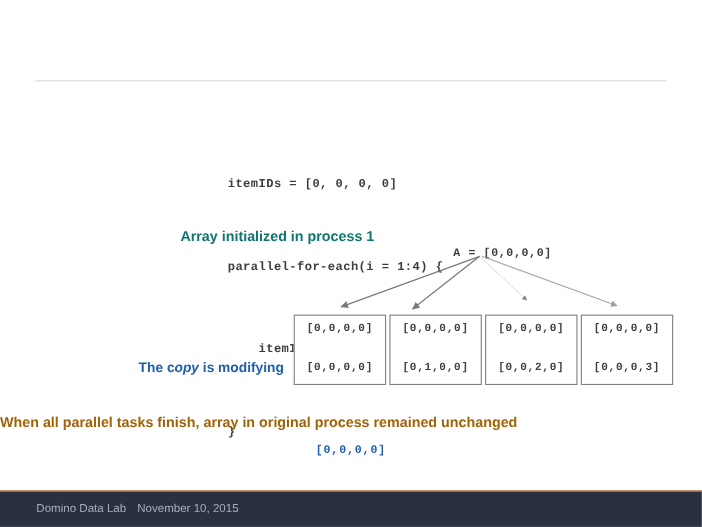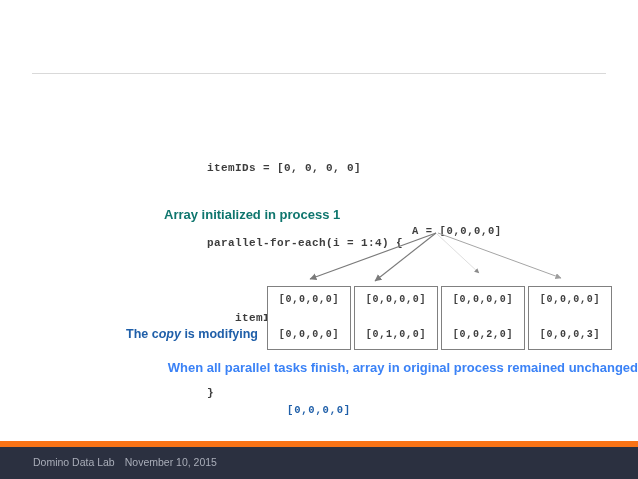--- a/index.html
+++ b/index.html
@@ -150,25 +150,25 @@
     color: #3d3d3d;
     letter-spacing: 0.7px;
     white-space: nowrap;
   }
 
   
   .cap-final {
     position: absolute;
     left: 0;
     right: 0;
-    top: 360px;
-    text-align: right;
+    top: 376px;
+    text-align: left;
     font-size: 13px;
     font-weight: bold;
-    color: #3b82f6;
+    color: #a16207;
     white-space: nowrap;
   }
   .final-array {
     position: absolute;
     left: 0;
     right: 0;
     top: 404px;
     text-align: center;
     font-family: "Liberation Mono", "DejaVu Sans Mono", monospace;
     font-size: 10.5px;
@@ -179,21 +179,21 @@
   }
 
   
   .footer {
     position: absolute;
     left: 0;
     right: 0;
     bottom: 0;
     height: 32px;
     background: #2b3040;
-    border-top: 6px solid #f97316;
+    border-top: 1px solid #f97316;
   }
   .footer-inner {
     position: absolute;
     left: 33px;
     top: 9px;
     font-size: 10.5px;
     color: #a9adb8;
     white-space: nowrap;
   }
   .footer-sep { display: inline-block; width: 10px; }

